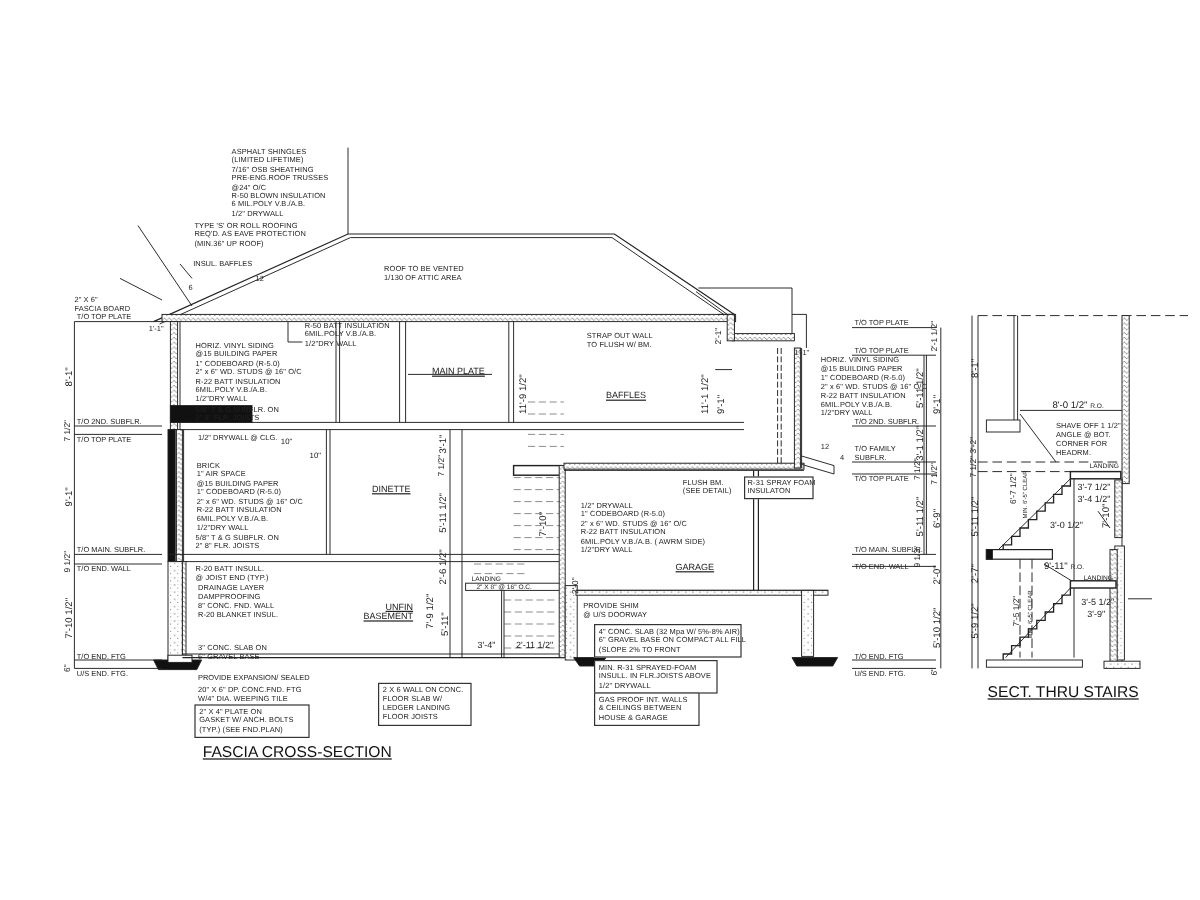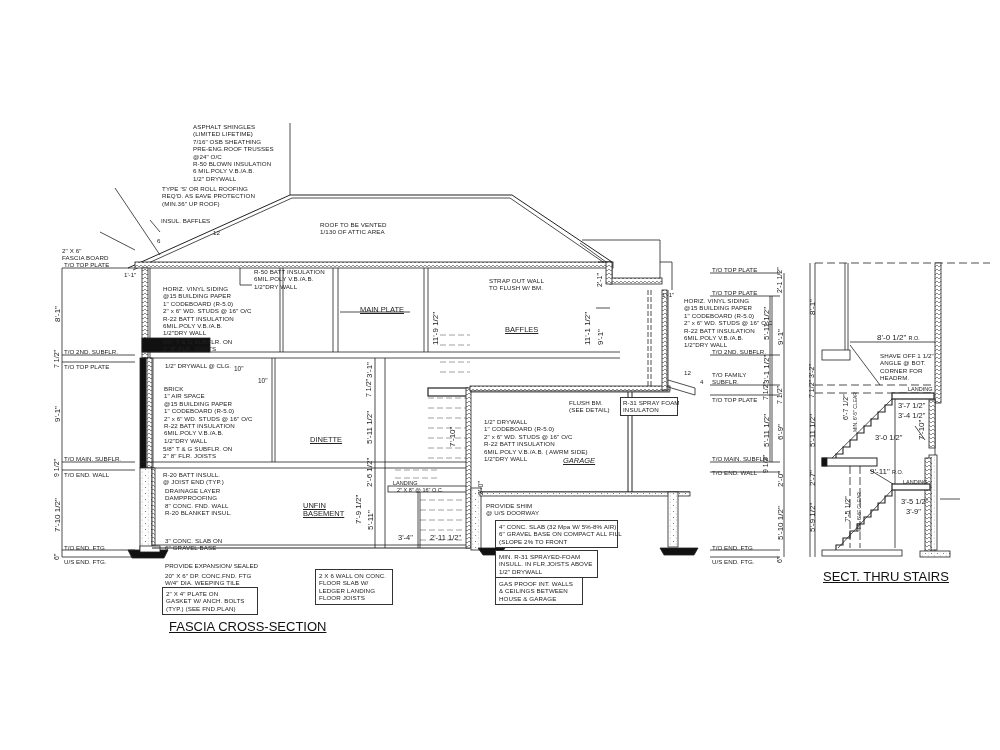--- a/index.html
+++ b/index.html
@@ -239,24 +239,24 @@
 6" GRAVEL BASE</div>
 <div class="lbl" style="left:165px;top:562px;">PROVIDE EXPANSION/ SEALED</div>
 <div class="t" style="left:165px;top:572px;">20" X 6" DP. CONC.FND. FTG
 W/4" DIA. WEEPING TILE</div>
 <div class="box t" style="left:162px;top:587px;width:88px;padding:2px 3px;">2" X 4" PLATE ON
 GASKET W/ ANCH. BOLTS
 (TYP.) (SEE FND.PLAN)</div>
 
 <div class="room" style="left:360px;top:305px;">MAIN PLATE</div>
 <div class="room" style="left:505px;top:325px;">BAFFLES</div>
-<div class="room" style="left:310px;top:403px;margin-top:32px;">DINETTE</div>
-<div class="room" style="left:303px;top:502px;white-space:pre;line-height:8px;">UNFIN
+<div class="room" style="left:310px;top:403px;">DINETTE</div>
+<div class="room" style="left:303px;top:502px;white-space:pre;line-height:8px;text-align:right;">UNFIN
 BASEMENT</div>
-<div class="room" style="left:563px;top:456px;font-style:italic;">GARAGE</div>
+<div class="room" style="left:563px;top:468px;">GARAGE</div>
 
 <div class="t" style="left:489px;top:277px;">STRAP OUT WALL
 TO FLUSH W/ BM.</div>
 <div class="t" style="left:569px;top:399px;">FLUSH BM.
 (SEE DETAIL)</div>
 <div class="box t" style="left:620px;top:397px;width:52px;padding:1px 2px;">R-31 SPRAY FOAM
 INSULATON</div>
 <div class="t" style="left:484px;top:418px;">1/2" DRYWALL
 1" CODEBOARD (R-5.0)
 2" x 6" WD. STUDS @ 16" O/C

